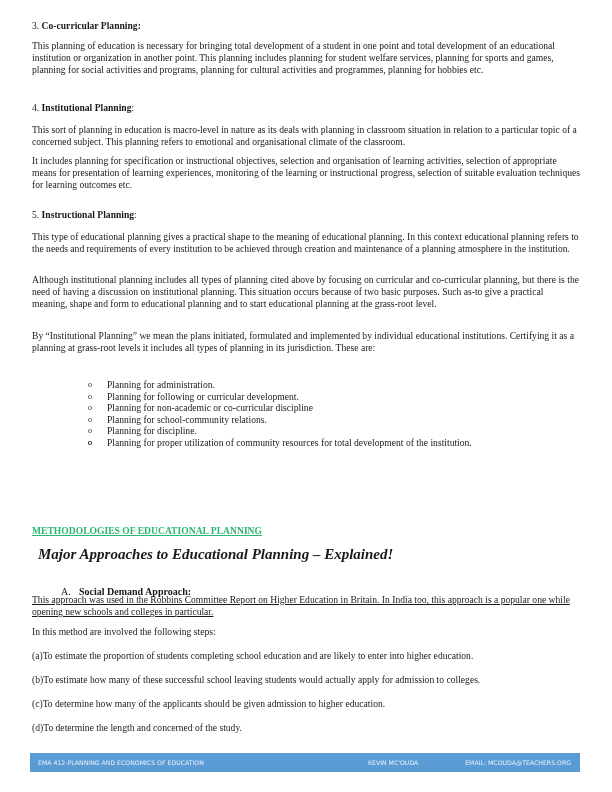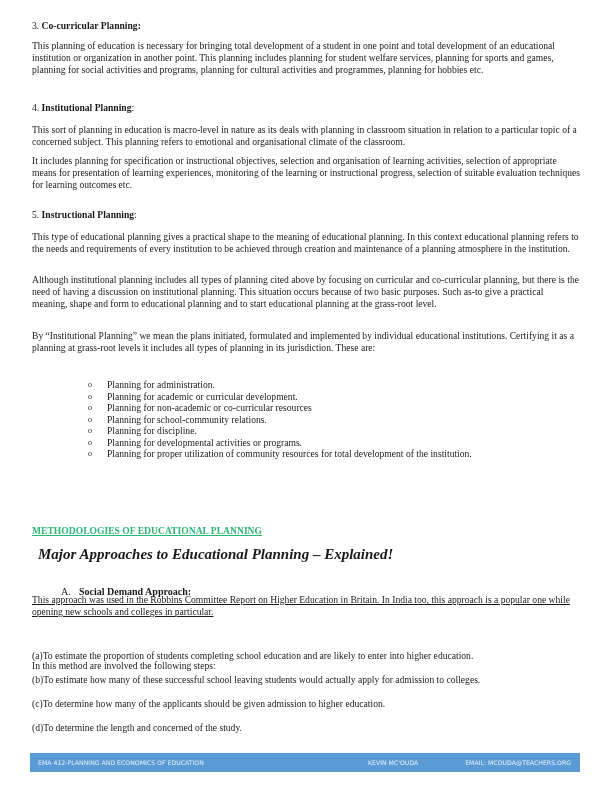--- a/index.html
+++ b/index.html
@@ -37,34 +37,34 @@
   <p class="blk" style="top:124px;">This sort of planning in education is macro-level in nature as its deals with planning in classroom situation in relation to a particular topic of a concerned subject. This planning refers to emotional and organisational climate of the classroom.</p>
   <p class="blk" style="top:155px;">It includes planning for specification or instructional objectives, selection and organisation of learning activities, selection of appropriate means for presentation of learning experiences, monitoring of the learning or instructional progress, selection of suitable evaluation techniques for learning outcomes etc.</p>
 
   <p class="blk h" style="top:209px;"><span style="font-weight:normal">5.</span> <span>Instructional Planning</span><span class="colon">:</span></p>
   <p class="blk" style="top:231px;">This type of educational planning gives a practical shape to the meaning of educational planning. In this context educational planning refers to the needs and requirements of every institution to be achieved through creation and maintenance of a planning atmosphere in the institution.</p>
   <p class="blk" style="top:274px;">Although institutional planning includes all types of planning cited above by focusing on curricular and co-curricular planning, but there is the need of having a discussion on institutional planning. This situation occurs because of two basic purposes. Such as-to give a practical meaning, shape and form to educational planning and to start educational planning at the grass-root level.</p>
   <p class="blk" style="top:330px;">By “Institutional Planning” we mean the plans initiated, formulated and implemented by individual educational institutions. Certifying it as a planning at grass-root levels it includes all types of planning in its jurisdiction. These are:</p>
 
   <ul class="list">
     <li><span class="bullet">o</span><span>Planning for administration.</span></li>
-    <li><span class="bullet">o</span><span>Planning for academic or curricular development.</span></li>
-    <li><span class="bullet">o</span><span>Planning for non-academic or co-curricular resources</span></li>
+    <li><span class="bullet">o</span><span>Planning for following or curricular development.</span></li>
+    <li><span class="bullet">o</span><span>Planning for non-academic or co-curricular discipline</span></li>
     <li><span class="bullet">o</span><span>Planning for school-community relations.</span></li>
     <li><span class="bullet">o</span><span>Planning for discipline.</span></li>
-    <li><span class="bullet">o</span><span>Planning for developmental activities or programs.</span></li>
+    <li><span class="bullet">o</span></li>
     <li><span class="bullet">o</span><span>Planning for proper utilization of community resources for total development of the institution.</span></li>
   </ul>
 
   <p class="sec-title">METHODOLOGIES OF EDUCATIONAL PLANNING</p>
   <p class="major">Major Approaches to Educational Planning – Explained!</p>
   <p class="sub"><span class="letter">A.</span><span>Social Demand Approach:</span></p>
 
   <p class="blk" style="top:594px;text-decoration:underline;">This approach was used in the Robbins Committee Report on Higher Education in Britain. In India too, this approach is a popular one while opening new schools and colleges in particular.</p>
-  <p class="blk" style="top:660px;">In this method are involved the following steps:</p>
+  <p class="blk" style="top:626px;">In this method are involved the following steps:</p>
   <p class="blk" style="top:650px;">(a)To estimate the proportion of students completing school education and are likely to enter into higher education.</p>
   <p class="blk" style="top:674px;">(b)To estimate how many of these successful school leaving students would actually apply for admission to colleges.</p>
   <p class="blk" style="top:698px;">(c)To determine how many of the applicants should be given admission to higher education.</p>
   <p class="blk" style="top:722px;">(d)To determine the length and concerned of the study.</p>
 
   <div class="footer">
     <span class="left">EMA 412-PLANNING AND ECONOMICS OF EDUCATION</span>
     <span class="author">KEVIN MC'OUDA</span>
     <span class="email">EMAIL: MCOUDA@TEACHERS.ORG</span>
   </div>

